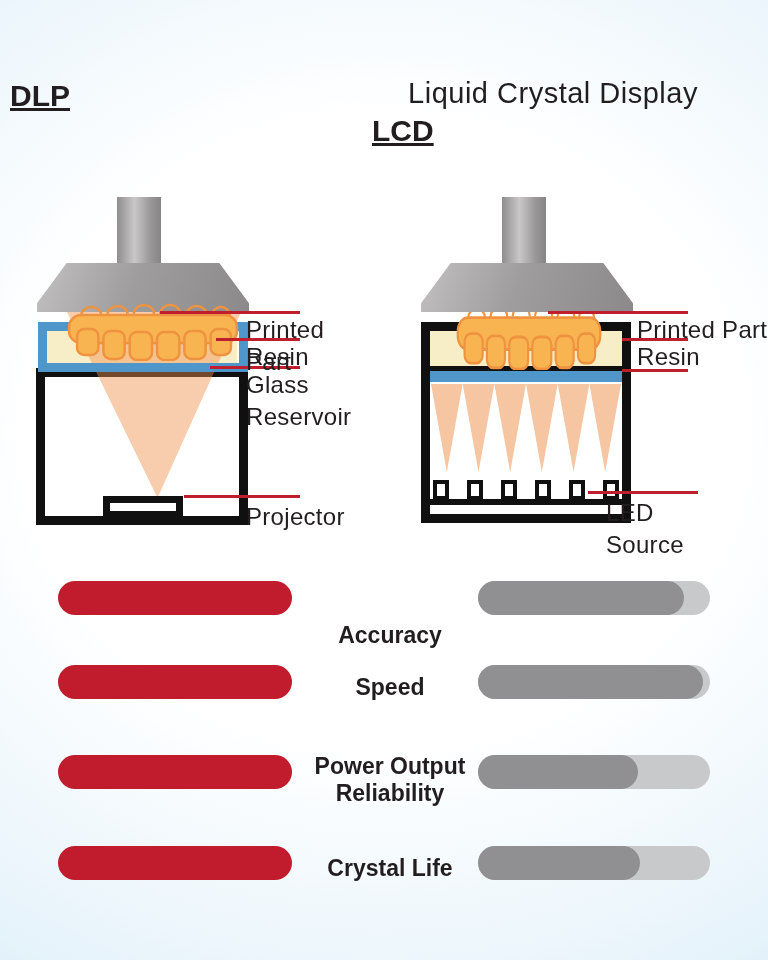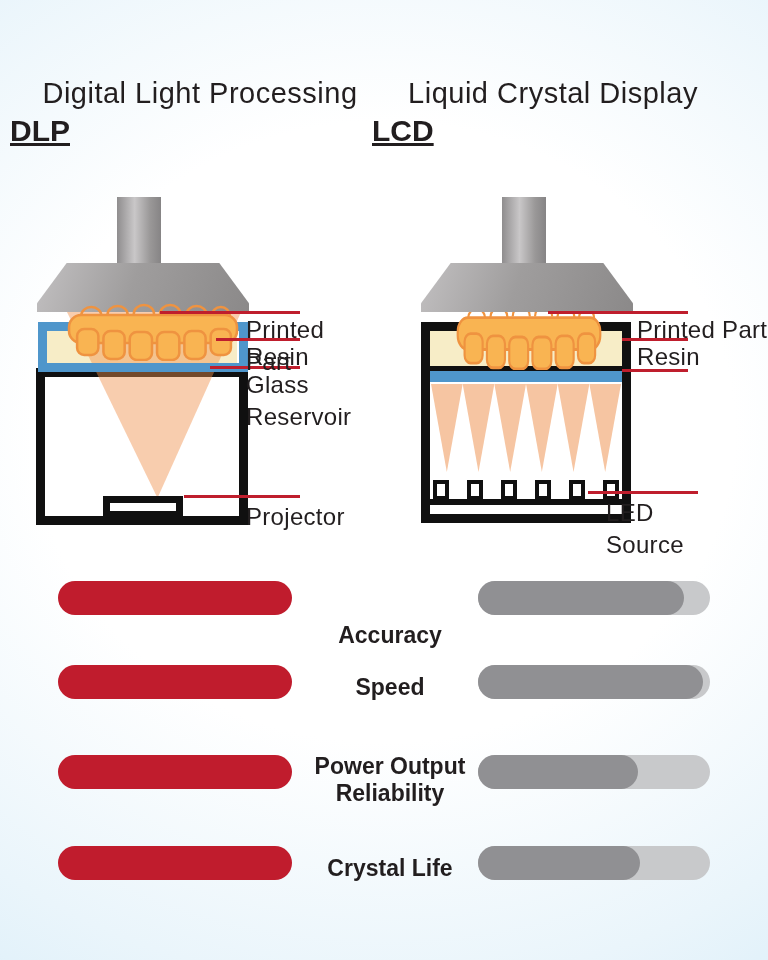--- a/index.html
+++ b/index.html
@@ -31,21 +31,20 @@
   .gray{background:#c8c9cb;}
   .gray .bar-fill{background:#909093;}
   .row-label{font-size:23px;font-weight:bold;text-align:center;line-height:1.18;}
 </style>
 </head>
 <body>
 
 <div id="stage">
 
   <div class="abs" style="left:10px;top:76px;width:380px;">
-    <div class="title">Digital Light Processing</div>
     <div class="abbr">DLP</div>
   </div>
   <div class="abs" style="left:372px;top:76px;width:362px;">
     <div class="title">Liquid Crystal Display</div>
     <div class="abbr">LCD</div>
   </div>
 
   <div class="abs box" style="left:36px;top:368px;width:212px;height:157px;"></div>
   <div class="abs resin" style="left:47px;top:331px;width:190px;height:39px;"></div>
   <div class="abs cone" style="left:66px;top:310px;width:176px;height:188px;"></div>

